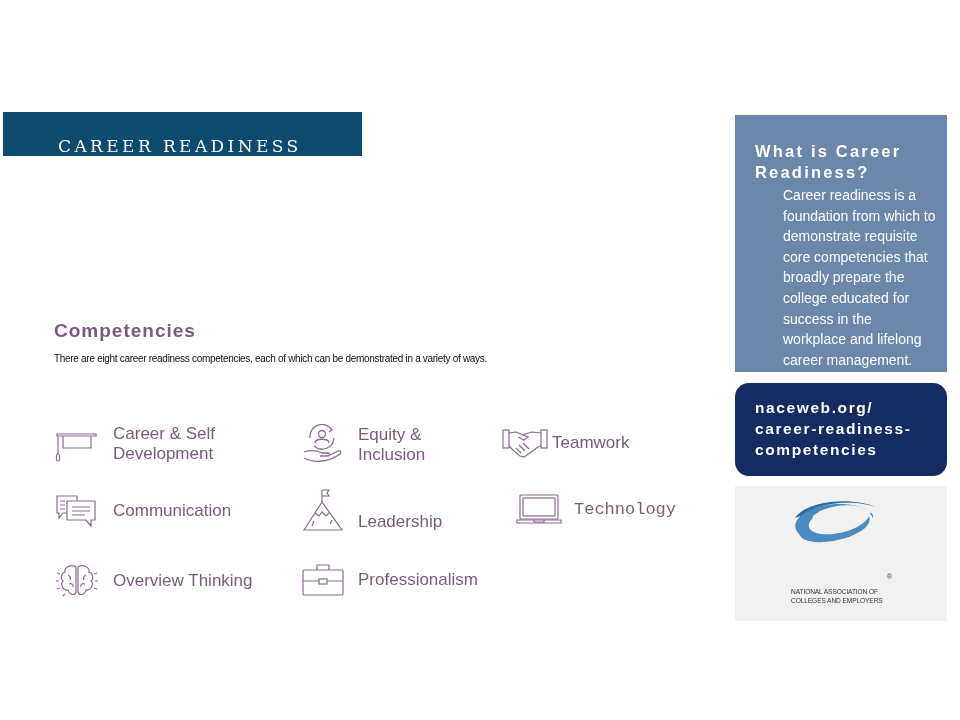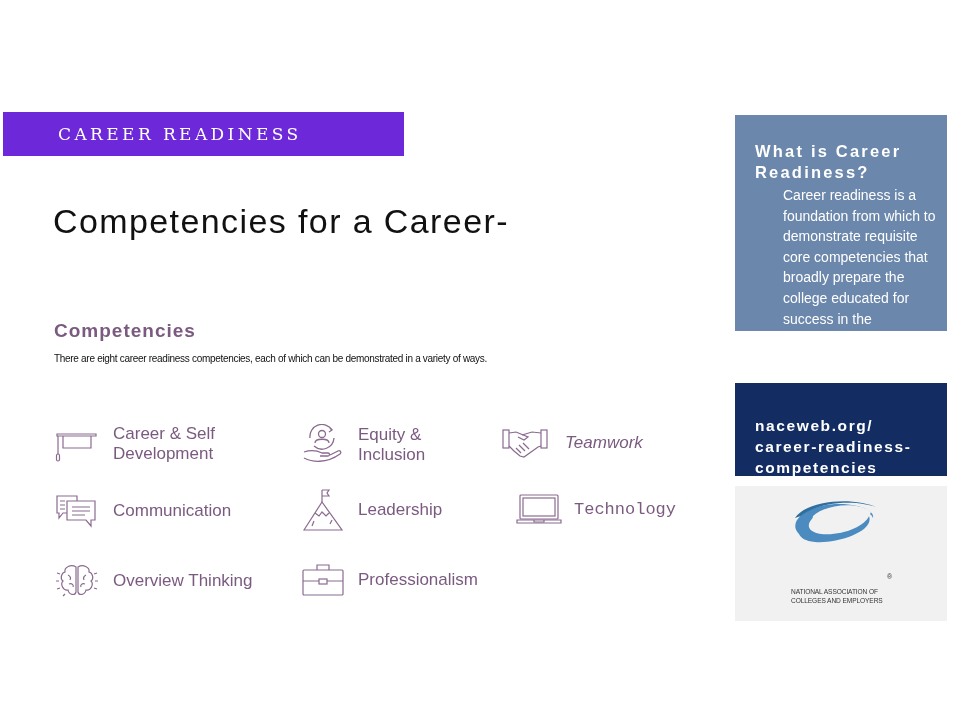--- a/index.html
+++ b/index.html
@@ -2,23 +2,23 @@
 <html><head>
   <meta charset="utf-8">
   <style>
     html, body { margin: 0; padding: 0; }
     body {
       width: 960px; height: 720px; background: #ffffff;
       position: relative; overflow: hidden;
       font-family: "Liberation Sans", sans-serif;
     }
     .banner {
-      position: absolute; left: 3px; top: 112px; width: 401px; height: 44px;
-      background: #6d28d9;
-      display: flex; align-items: center;
+      position: absolute; left: 3px; top: 112px; width: 359px; height: 44px;
+      background: #0c4a6e;
+      display: flex; align-items: flex-end;
     }
     .banner span {
       color: #ffffff; font-family: "DejaVu Serif", serif;
       font-size: 17px; letter-spacing: 3.4px; padding-left: 55px;
     }
     .title {
       position: absolute; left: 53px; top: 201px; width: 600px;
       font-size: 34px; line-height: 41px; color: #111111; letter-spacing: 1.4px;
     }
     .title b { font-weight: bold; letter-spacing: 1.6px; }
@@ -31,35 +31,35 @@
       font-size: 10px; line-height: 25px; color: #111111; letter-spacing: -0.3px;
     }
     .comp {
       position: absolute; display: flex; align-items: center;
     }
     .comp svg { flex: none; }
     .comp .lbl {
       color: #7b5a80; font-size: 17px; line-height: 20px; margin-left: 14px;
     }
     .side1 {
-      position: absolute; left: 735px; top: 115px; width: 212px; height: 216px;
+      position: absolute; left: 735px; top: 115px; width: 212px; height: 257px;
       background: #6b87ab; color: #ffffff; box-sizing: border-box;
       padding: 26px 10px 0 20px;
     }
     .side1 .h {
       font-size: 16.5px; font-weight: bold; letter-spacing: 2.2px; line-height: 21px;
     }
     .side1 .p {
       font-size: 14px; line-height: 20.6px; margin-top: 2px; margin-left: 28px;
     }
     .side2 {
       position: absolute; left: 735px; top: 383px; width: 212px; height: 93px;
       background: #132c62; color: #ffffff; box-sizing: border-box;
-      padding: 32px 10px 0 20px;
-      font-size: 15.5px; font-weight: bold; letter-spacing: 1.6px; line-height: 21px;
+      padding: 14px 10px 0 20px;
+      font-size: 15.5px; font-weight: bold; letter-spacing: 1.6px; line-height: 21px; border-radius: 14px;
     }
     .side3 {
       position: absolute; left: 735px; top: 486px; width: 212px; height: 135px;
       background: #f1f1f1;
     }
     .nace-word {
       position: absolute; left: 55px; top: 56px;
       font-size: 39px; color: #1a1a1a; letter-spacing: -2px; font-weight: normal;
     }
     .nace-reg { position: absolute; left: 152px; top: 87px; font-size: 7px; color: #333; }
@@ -69,21 +69,20 @@
     }
   </style>
 </head>
 <body>
 
 <div class="banner">
   <span>CAREER READINESS</span>
 </div>
 
 <div class="title">
-  <div>Competencies for a Career-</div>
 </div>
 
 <div class="sec-head">Competencies</div>
 <div class="sec-desc">There are eight career readiness competencies, each of which can be demonstrated in a variety of ways.</div>
 
 <div class="comp" style="left:55px; top:424px;">
   <svg width="44" height="40" viewBox="0 0 44 40">
     <g fill="none" stroke="#8a6a8f" stroke-width="1.2">
       <path d="M2 10 H41 V12 H2 Z"></path>
       <path d="M8 12 V24 H36 V12"></path>
@@ -121,40 +120,40 @@
       <rect x="1" y="3" width="6" height="18"></rect>
       <rect x="39" y="3" width="6" height="18"></rect>
       <path d="M7 6 L14 5 L26 10 L22 13 L16 10"></path>
       <path d="M39 6 L30 5 L20 8"></path>
       <path d="M7 19 L12 24 L18 29 L22 30 L36 20 L39 19"></path>
       <path d="M14 21 L19 26"></path>
       <path d="M17 18 L23 24"></path>
       <path d="M21 16 L27 22"></path>
     </g>
   </svg>
-  <div class="lbl" style="margin-left:17px;font-style:italic;">
+  <div class="lbl" style="margin-left:4px;">
     <div>Teamwork</div>
   </div>
 </div>
 
 <div class="comp" style="left:55px; top:493px;">
   <svg width="44" height="36" viewBox="0 0 44 36">
     <g fill="none" stroke="#8a6a8f" stroke-width="1.2">
       <path d="M2 3 H22 V20 H8 L4 25 V20 H2 Z"></path>
       <path d="M12 8 H40 V27 H36 V33 L31 27 H12 Z" fill="#ffffff"></path>
       <path d="M17 14 H35 M17 18 H35 M17 22 H30"></path>
       <path d="M5 8 H10 M5 12 H10 M5 16 H10"></path>
     </g>
   </svg>
   <div class="lbl">
     <div>Communication</div>
   </div>
 </div>
 
-<div class="comp" style="left:302px; top:488px;">
+<div class="comp" style="left:302px; top:488px;align-items:flex-end;">
   <svg width="42" height="44" viewBox="0 0 42 44">
     <g fill="none" stroke="#8a6a8f" stroke-width="1.2">
       <path d="M20 2 V14"></path>
       <path d="M20 2 H27 L25 5 L27 8 H20"></path>
       <path d="M2 42 L20 14 L40 42 Z"></path>
       <path d="M13 25 L17 28 L20 24 L24 28 L27 25"></path>
       <path d="M10 38 L12 33 M28 36 L30 32"></path>
     </g>
   </svg>
   <div class="lbl">

